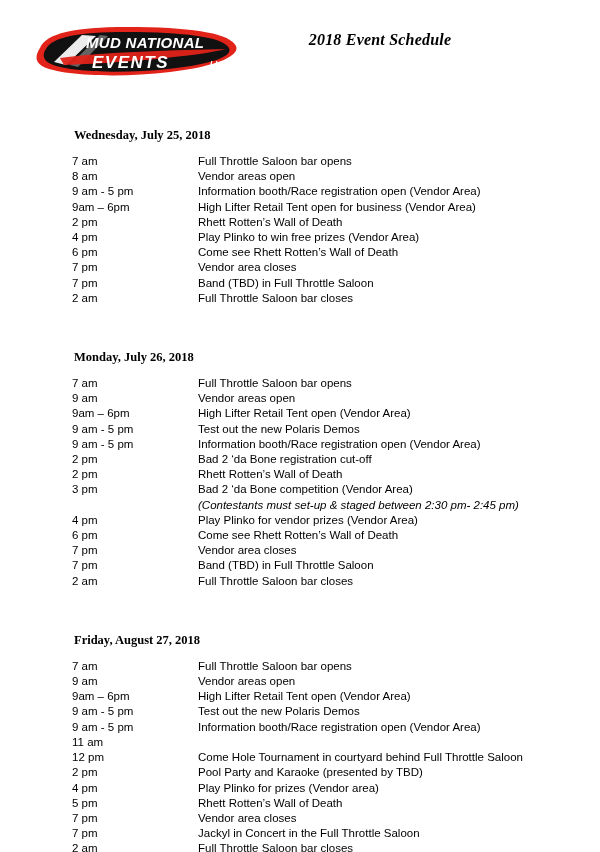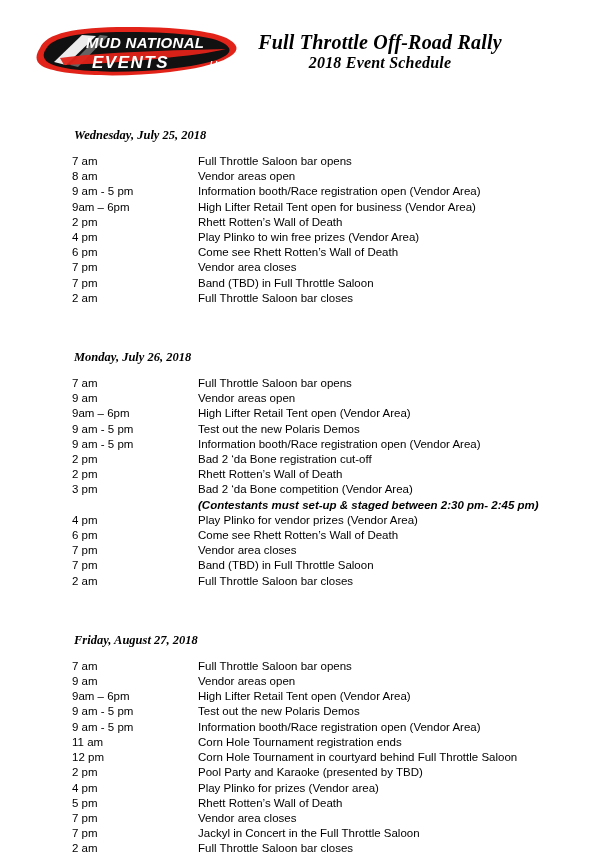--- a/index.html
+++ b/index.html
@@ -63,21 +63,20 @@
 
   
   .day-section {
     margin-top: 22px;
   }
   .day-section:first-of-type { margin-top: 20px; }
 
   .day-heading {
     font-family: "Liberation Serif", serif;
     font-weight: bold;
-    font-style: italic;
     font-size: 12.5px;
     margin-left: 44px;
     margin-bottom: 11px;
     margin-top: 44px;
   }
   .events {
     margin-left: 42px;
   }
   .event-row {
     display: flex;
@@ -87,21 +86,20 @@
   }
   .event-time {
     width: 126px;
     flex: 0 0 126px;
   }
   .event-desc {
     flex: 1 1 auto;
   }
   .event-row.note .event-desc {
     font-style: italic;
-    font-weight: bold;
   }
 </style>
 </head>
 <body>
 
 <div class="page">
 
   <div class="header">
 
     <div class="logo">
@@ -118,21 +116,20 @@
 
         <text x="56" y="26" font-family="Liberation Sans, sans-serif" font-size="15" font-weight="bold" font-style="italic" fill="#ffffff" letter-spacing="0.3">MUD NATIONAL</text>
 
         <text x="62" y="46" font-family="Liberation Sans, sans-serif" font-size="17" font-weight="bold" font-style="italic" fill="#ffffff" letter-spacing="1.5">EVENTS</text>
 
         <text x="180" y="44" font-family="Liberation Sans, sans-serif" font-size="8" font-weight="bold" font-style="italic" fill="#ffffff">LLC</text>
       </svg>
     </div>
 
     <div class="title-block">
-      <div class="title-line1">Full Throttle Off-Road Rally</div>
       <div class="title-line2">2018 Event Schedule</div>
     </div>
 
   </div>
 
   <div id="days-container">
       <div class="day-section">
         <div class="day-heading">Wednesday, July 25, 2018</div>
         <div class="events">
           <div class="event-row">
@@ -256,25 +253,24 @@
           <div class="event-row">
             <div class="event-time">9 am - 5 pm</div>
             <div class="event-desc">Test out the new Polaris Demos</div>
           </div>
           <div class="event-row">
             <div class="event-time">9 am - 5 pm</div>
             <div class="event-desc">Information booth/Race registration open (Vendor Area)</div>
           </div>
           <div class="event-row">
             <div class="event-time">11 am</div>
-            <div class="event-desc">Corn Hole Tournament registration ends</div>
           </div>
           <div class="event-row">
             <div class="event-time">12 pm</div>
-            <div class="event-desc">Corn Hole Tournament in courtyard behind Full Throttle Saloon</div>
+            <div class="event-desc">Come Hole Tournament in courtyard behind Full Throttle Saloon</div>
           </div>
           <div class="event-row">
             <div class="event-time">2 pm</div>
             <div class="event-desc">Pool Party and Karaoke (presented by TBD)</div>
           </div>
           <div class="event-row">
             <div class="event-time">4 pm</div>
             <div class="event-desc">Play Plinko for prizes (Vendor area)</div>
           </div>
           <div class="event-row">

